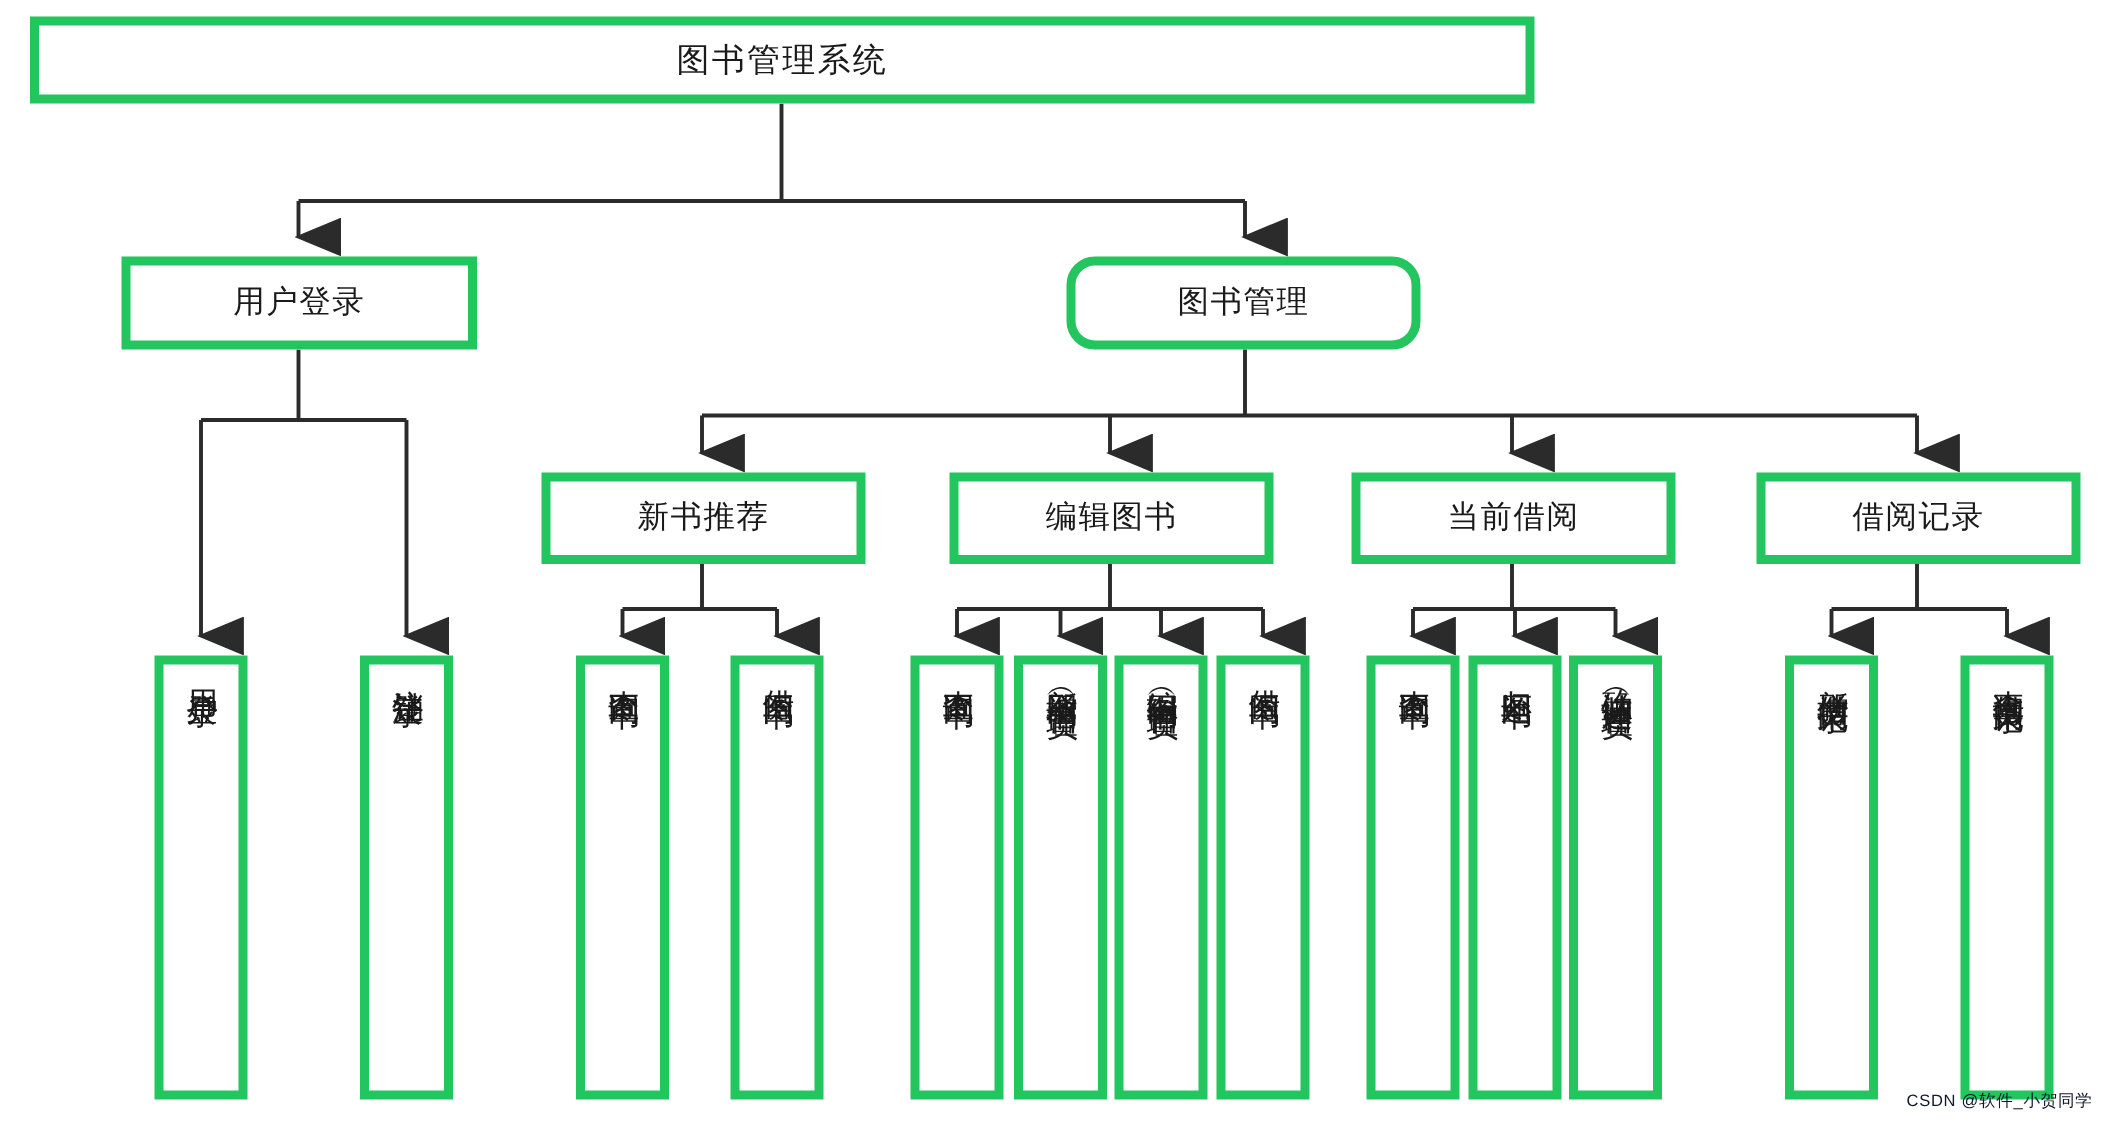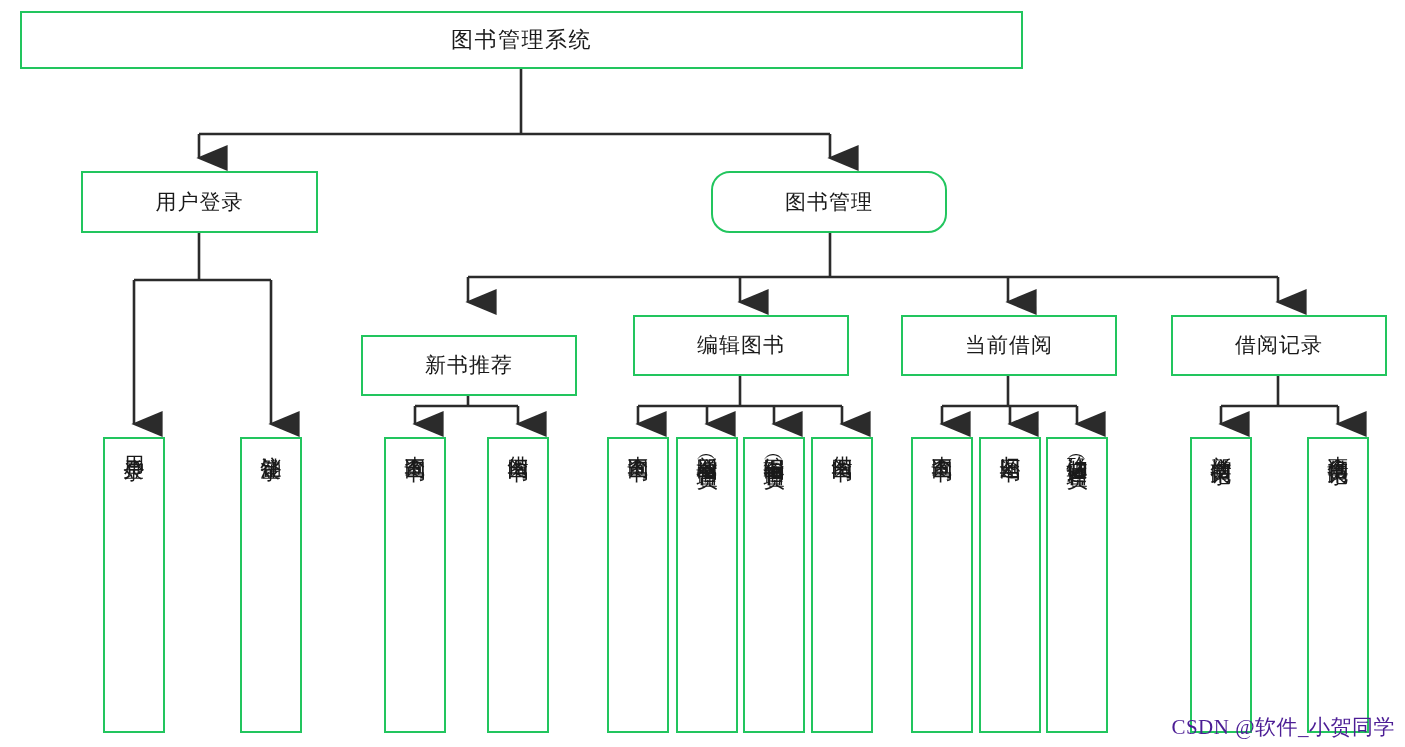--- a/index.html
+++ b/index.html
@@ -23,21 +23,21 @@
     left: 0;
     top: 0;
     width: 1405px;
     height: 747px;
     pointer-events: none;
   }
   .node {
     position: absolute;
     box-sizing: border-box;
     background: #ffffff;
-    border: 2px solid #22c55e;
+    border: 6px solid #22c55e;
     display: flex;
     align-items: center;
     justify-content: center;
     color: #1a1a1a;
     z-index: 2;
   }
   .node-label {
     display: block;
     text-align: center;
     line-height: 1.15;
@@ -64,26 +64,25 @@
     font-size: 21px;
     line-height: 1.05;
     letter-spacing: 2px;
     white-space: nowrap;
     text-align: start;
   }
   .watermark {
     position: absolute;
     right: 10px;
     bottom: 6px;
-    font-size: 21px;
-    color: #4c1d95;
+    font-size: 11px;
+    color: #0f172a;
     letter-spacing: 0.5px;
     z-index: 5;
     white-space: nowrap;
-    font-family: Liberation Serif, serif;
   }
 </style>
 </head>
 <body>
 
 <div id="diagram-root">
 
   <svg id="connector-layer" viewBox="0 0 1405 747" xmlns="http://www.w3.org/2000/svg">
     <defs>
       <marker id="arrow" viewBox="0 0 10 12" refX="5" refY="11" markerWidth="10" markerHeight="12" orient="auto-start-reverse">
@@ -141,21 +140,21 @@
   </div>
 
   <div class="node horizontal" style="left:81px; top:171px; width:237px; height:62px;">
     <span class="node-label">用户登录</span>
   </div>
 
   <div class="node horizontal" style="left:711px; top:171px; width:236px; height:62px;border-radius:19px;">
     <span class="node-label">图书管理</span>
   </div>
 
-  <div class="node horizontal" style="left:361px; top:315px; width:216px; height:61px;margin-top:20px;">
+  <div class="node horizontal" style="left:361px; top:315px; width:216px; height:61px;">
     <span class="node-label">新书推荐</span>
   </div>
 
   <div class="node horizontal" style="left:633px; top:315px; width:216px; height:61px;">
     <span class="node-label">编辑图书</span>
   </div>
 
   <div class="node horizontal" style="left:901px; top:315px; width:216px; height:61px;">
     <span class="node-label">当前借阅</span>
   </div>

